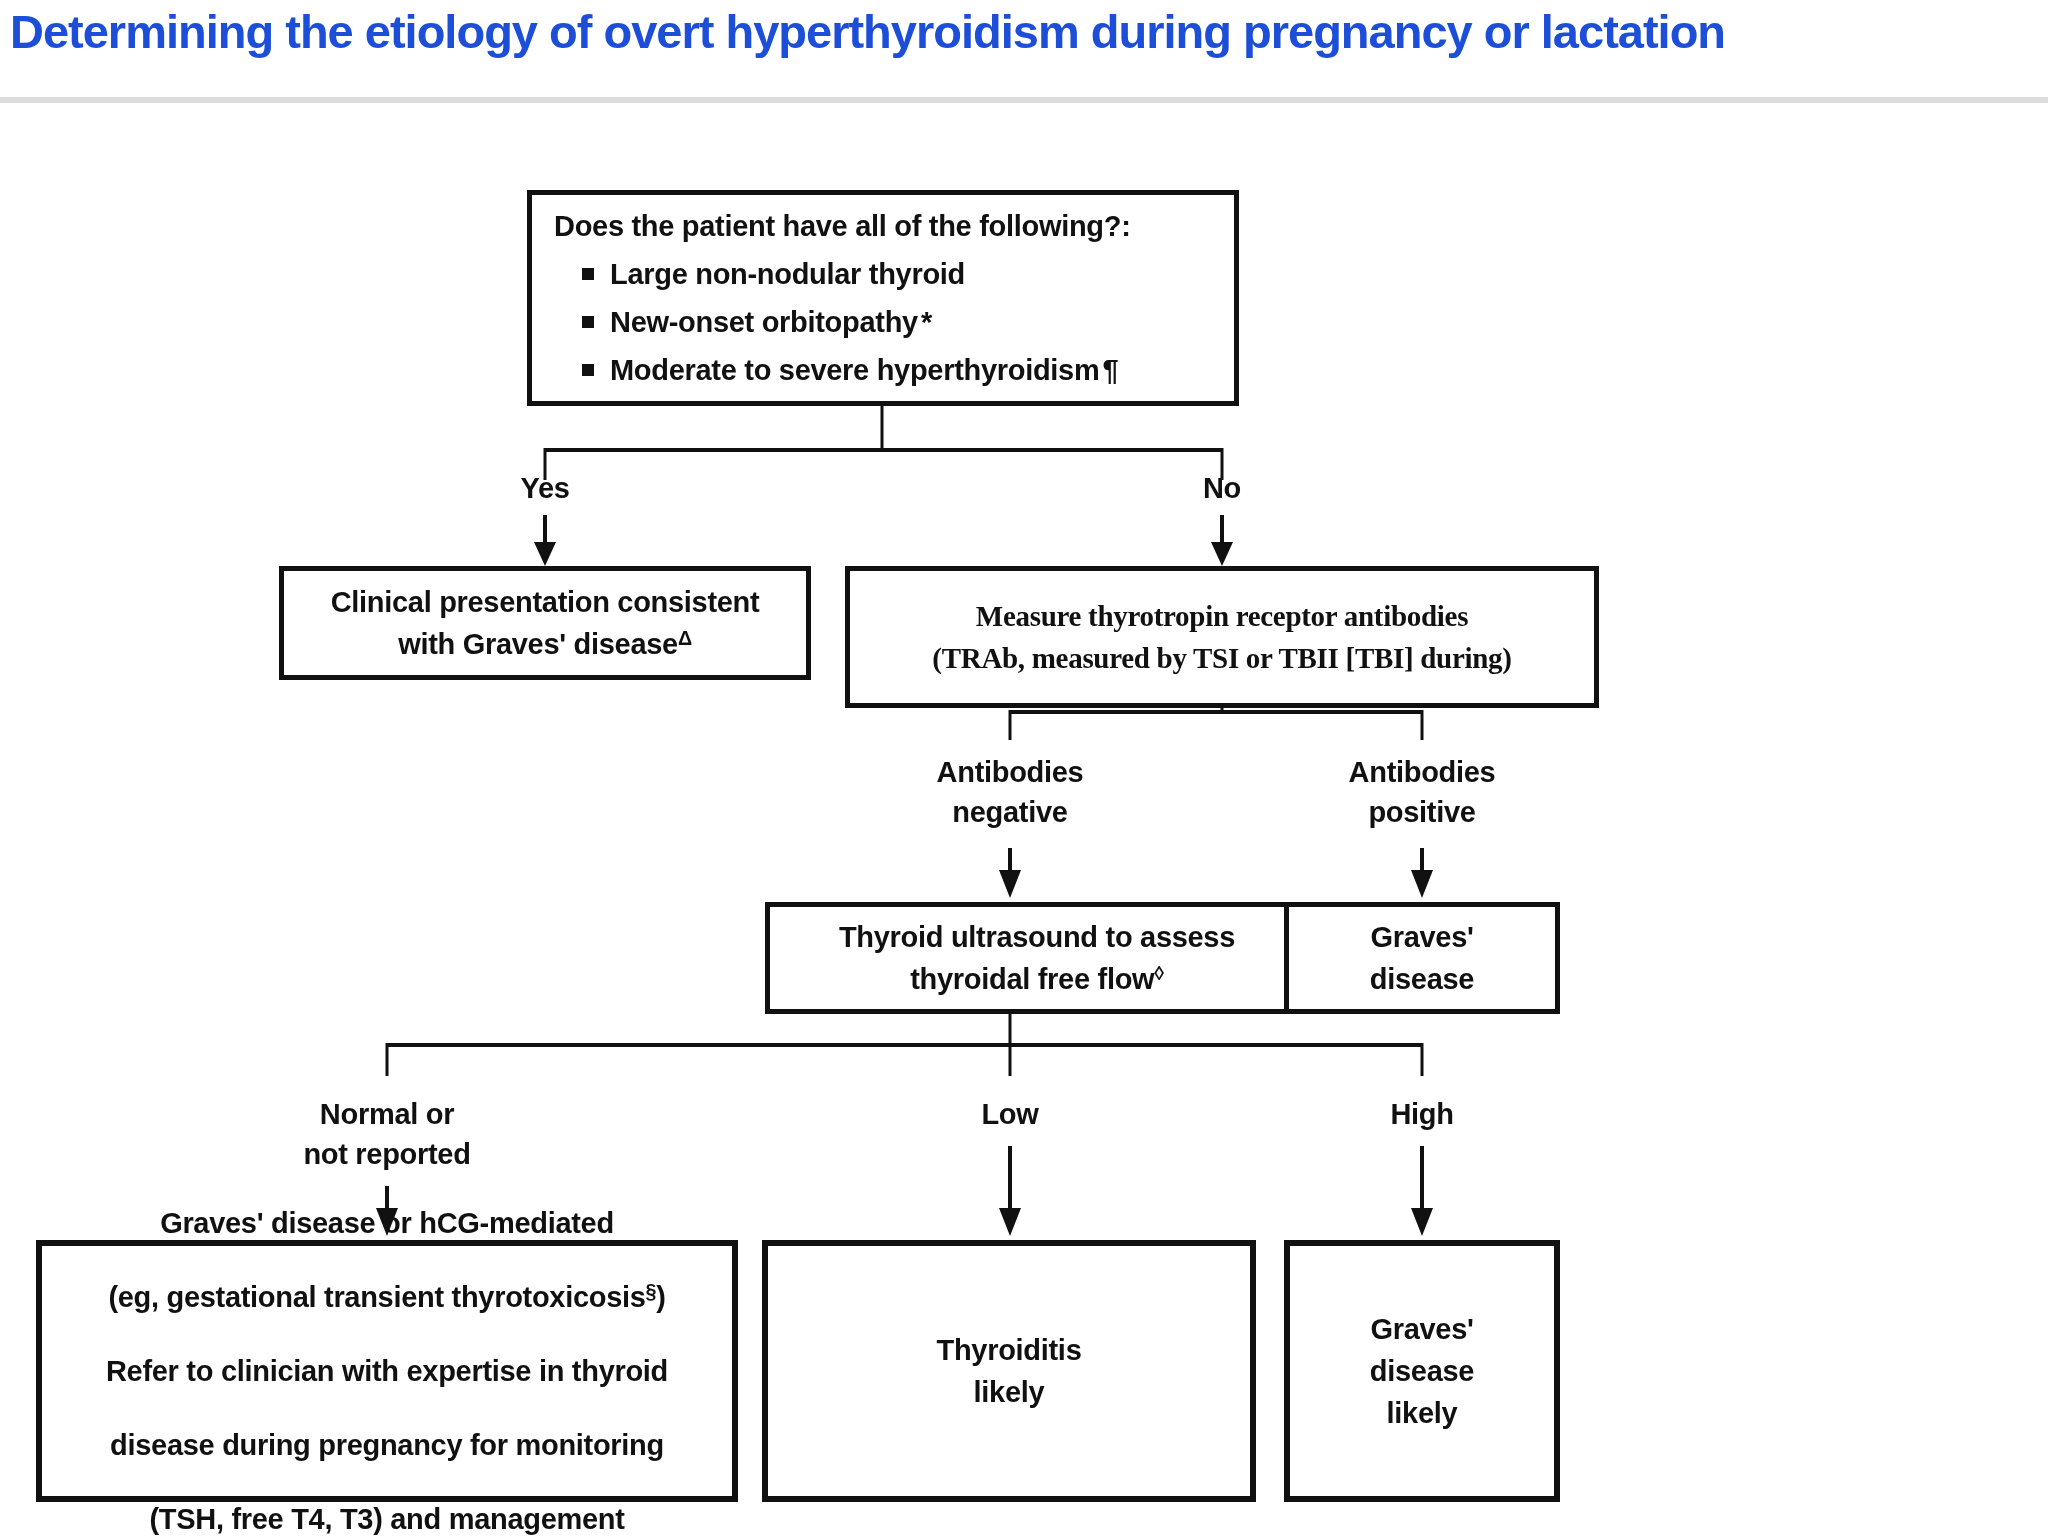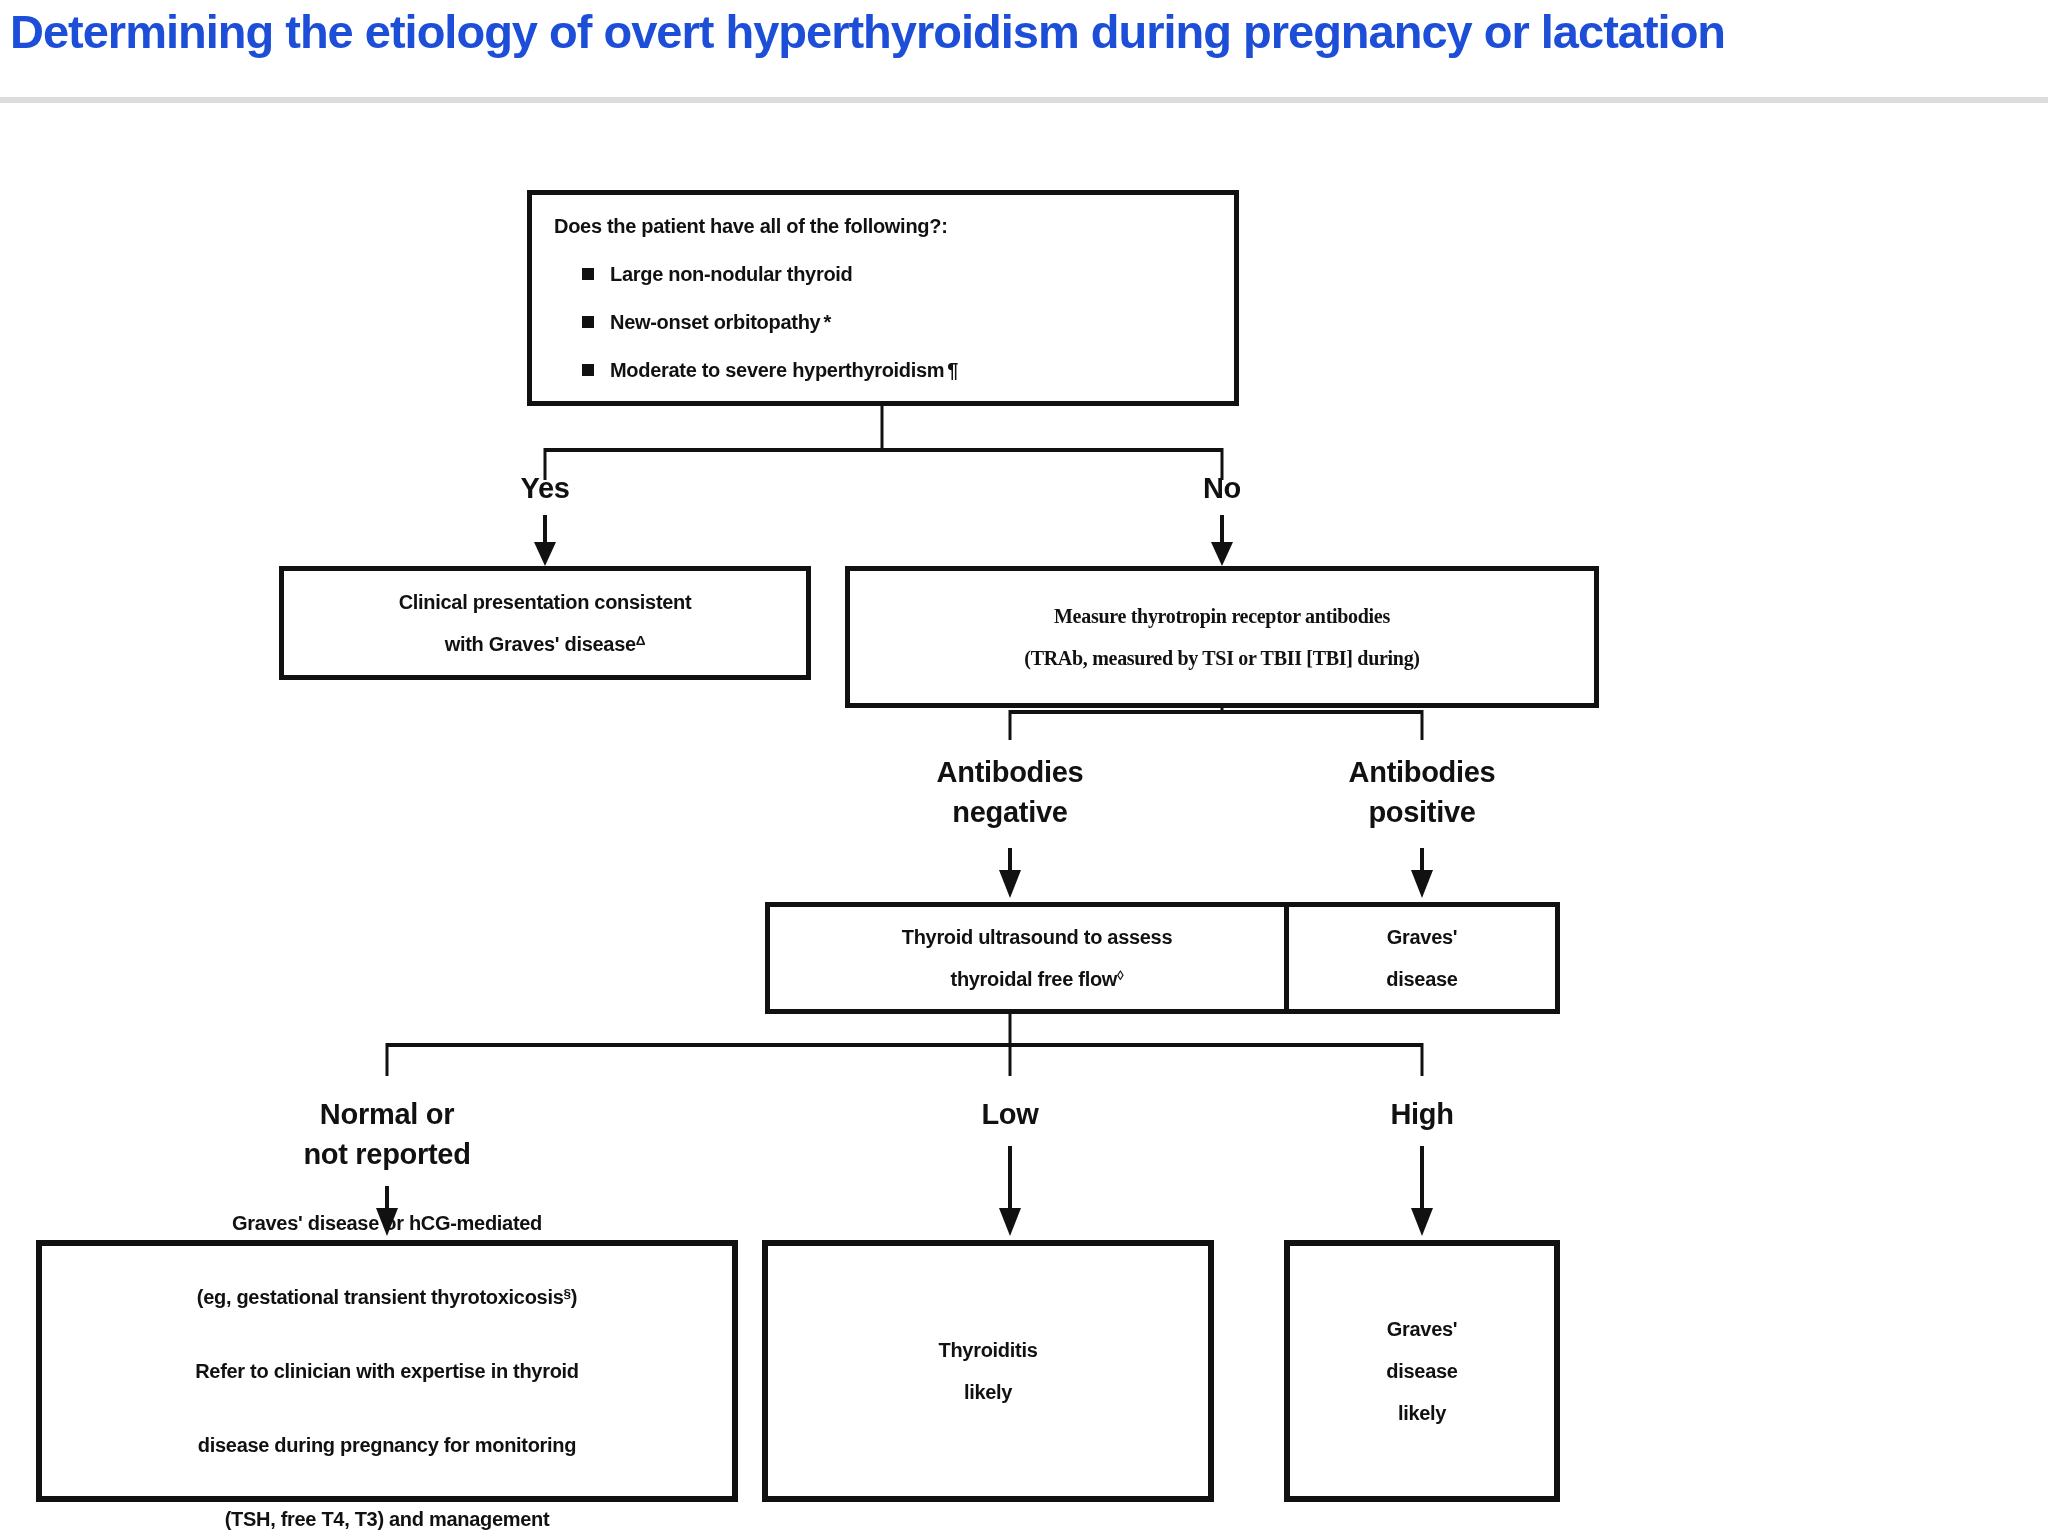--- a/index.html
+++ b/index.html
@@ -12,21 +12,21 @@
     position:absolute;left:10px;top:4px;white-space:nowrap;
     font-size:47px;font-weight:bold;letter-spacing:-1px;color:#1d4ed8;
   }
   .divider{
     position:absolute;left:0;top:97px;width:2048px;height:6px;background:#dcdcdc;
   }
   .connectors{position:absolute;left:0;top:0;}
   .box{
     position:absolute;box-sizing:border-box;border:5px solid #111111;background:#ffffff;
     display:flex;flex-direction:column;justify-content:center;align-items:center;
-    text-align:center;font-size:20px;font-weight:bold;line-height:42px;letter-spacing:-0.3px;
+    text-align:center;font-size:29px;font-weight:bold;line-height:42px;letter-spacing:-0.3px;
   }
   .box.left-align{justify-content:center;align-items:flex-start;text-align:left;
     padding-left:22px;padding-right:10px;line-height:48px;}
   .bullet-row{display:flex;align-items:center;}
   .bullet-square{
     display:inline-block;width:12px;height:12px;background:#111111;
     margin-left:28px;margin-right:16px;flex:0 0 auto;
   }
   .branch-label{
     position:absolute;width:300px;text-align:center;
@@ -149,21 +149,21 @@
   <div class="para">Graves' disease or hCG-mediated</div>
   <div class="para">
     <span>(eg, gestational transient thyrotoxicosis</span><sup class="fn">§</sup><span>)</span>
   </div>
   <div class="para-gap"></div>
   <div class="para">Refer to clinician with expertise in thyroid</div>
   <div class="para">disease during pregnancy for monitoring</div>
   <div class="para">(TSH, free T4, T3) and management</div>
 </div>
 
-<div class="box" style="left:762px;top:1240px;width:452px;height:262px;border-width:6px;">
+<div class="box" style="left:762px;top:1240px;width:494px;height:262px;border-width:6px;">
   <div>Thyroiditis</div>
   <div>likely</div>
 </div>
 
 <div class="box" style="left:1284px;top:1240px;width:276px;height:262px;border-width:6px;">
   <div>Graves'</div>
   <div>disease</div>
   <div>likely</div>
 </div>
 

